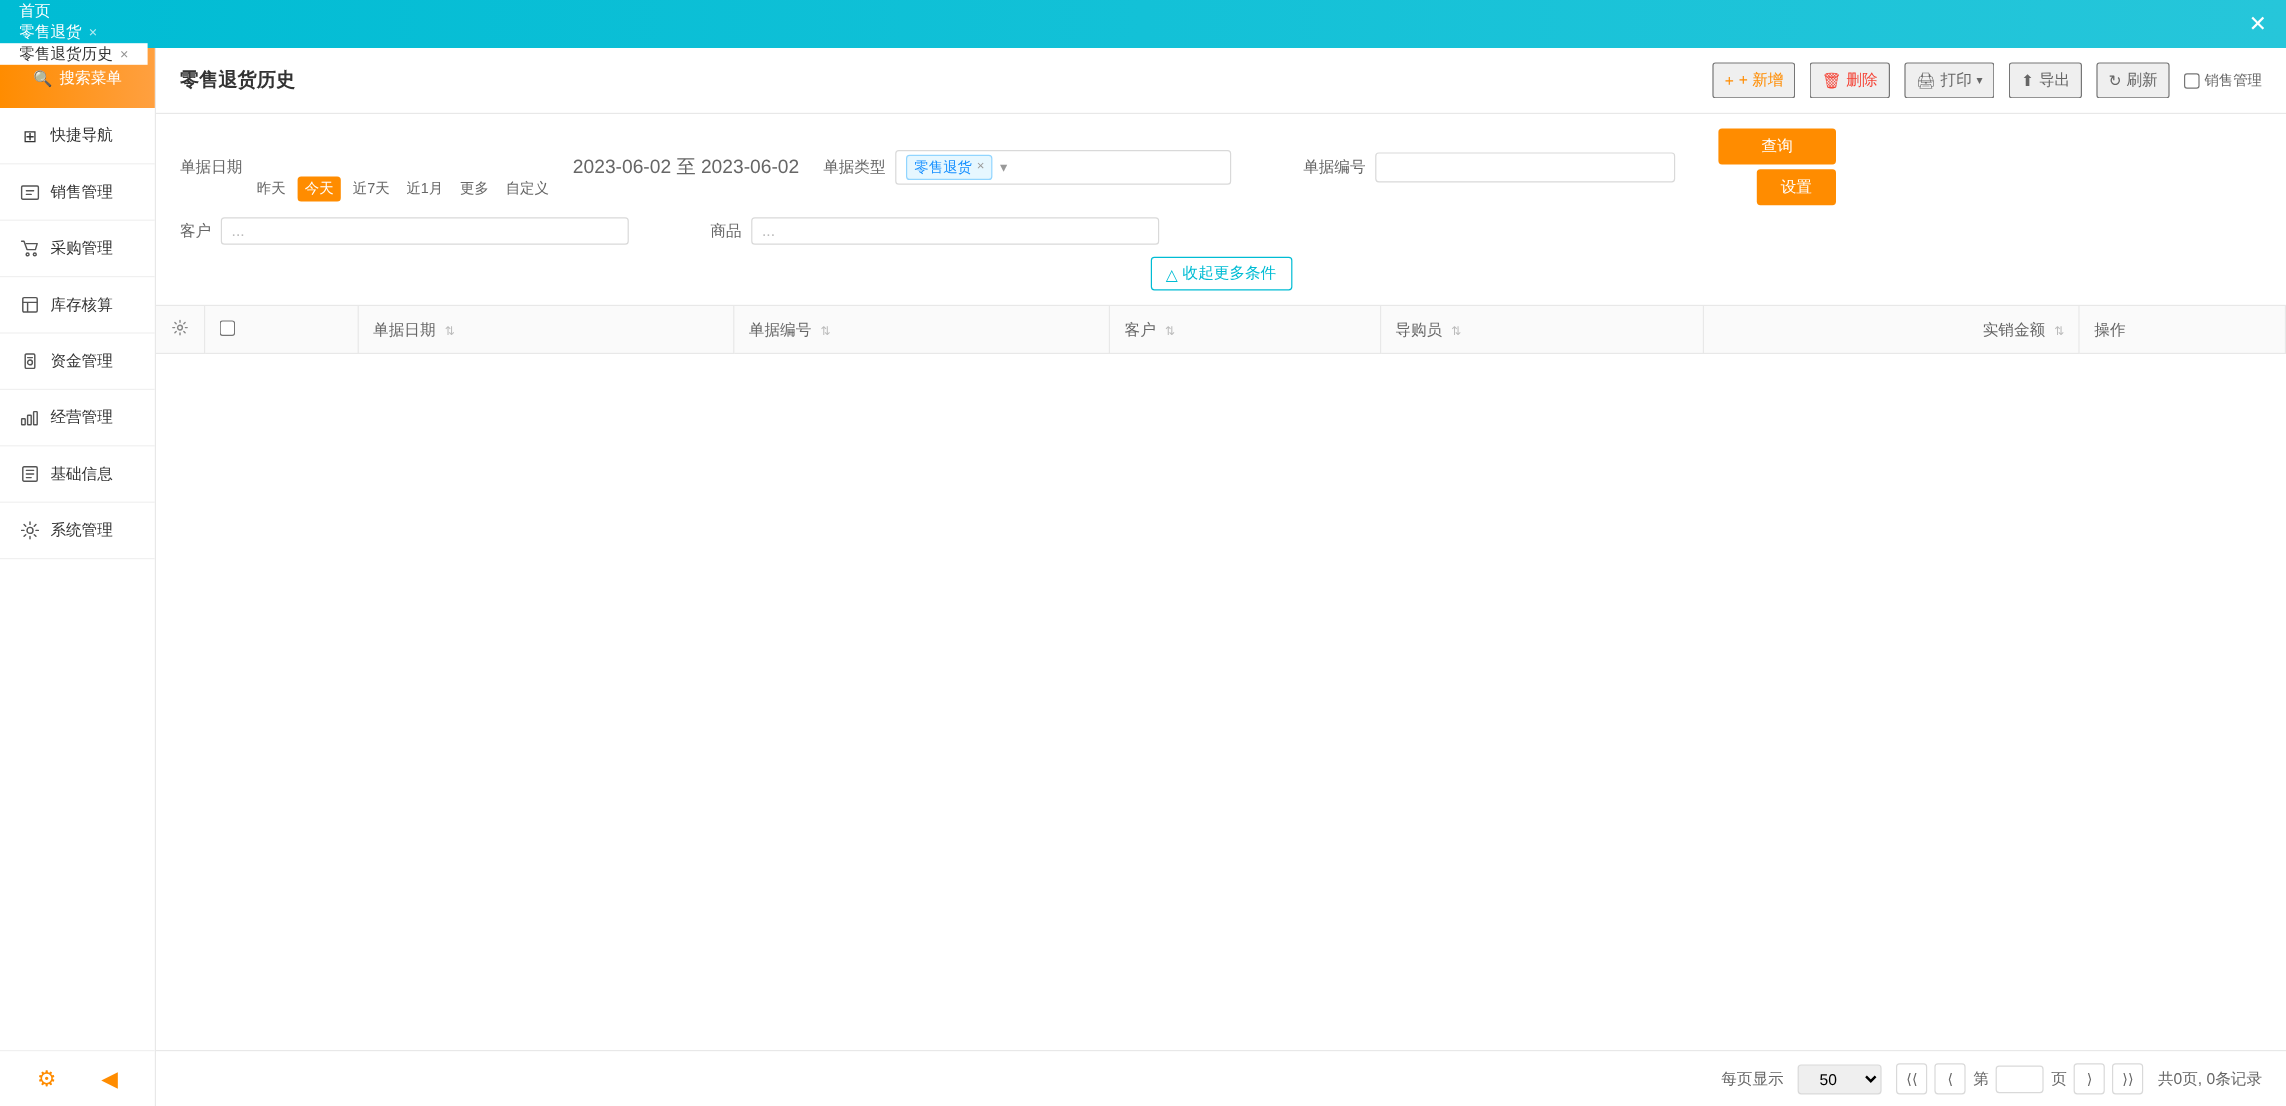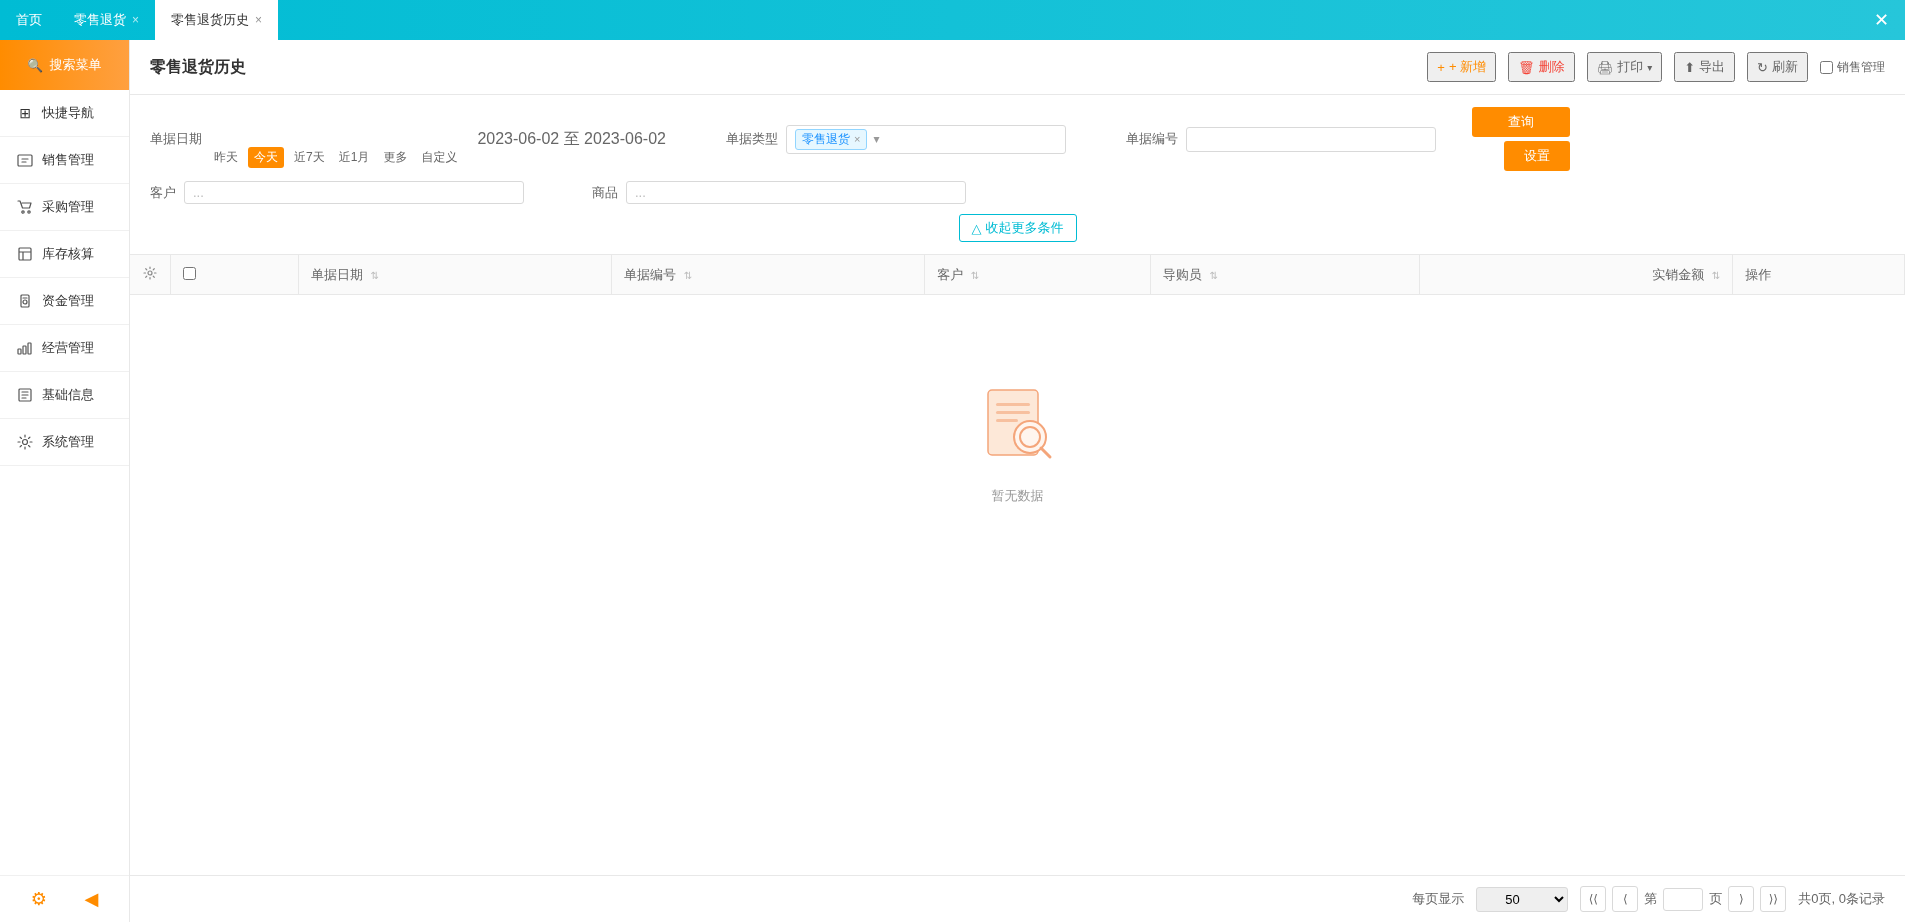--- a/index.html
+++ b/index.html
@@ -12,20 +12,21 @@
       display: flex;
       align-items: center;
       padding: 0;
       flex-shrink: 0;
       position: relative;
     }
     .top-bar-tabs {
       display: flex;
       align-items: stretch;
       height: 100%;
+      flex-direction: column;
     }
     .tab-item {
       display: flex;
       align-items: center;
       padding: 0 16px;
       font-size: 13px;
       color: #fff;
       cursor: pointer;
       position: relative;
       white-space: nowrap;
@@ -316,21 +317,21 @@
       align-items: center;
       justify-content: flex-end;
       gap: 12px;
       flex-shrink: 0;
       font-size: 13px;
       color: #666;
     }
     .pagination-select {
       border: 1px solid #d9d9d9;
       border-radius: 3px;
-      padding: 3px 24px;
+      padding: 3px 13px;
       font-size: 13px;
       cursor: pointer;
     }
     .pagination-controls {
       display: flex;
       align-items: center;
       gap: 6px;
     }
     .page-btn {
       width: 26px;
@@ -529,21 +530,21 @@
             <span class="date-option">昨天</span>
             <span class="date-option active">今天</span>
             <span class="date-option">近7天</span>
             <span class="date-option">近1月</span>
             <span class="date-option">更多</span>
             <span class="date-option">自定义</span>
           </div>
           <span class="date-range" style="margin-left:8px;">2023-06-02 至 2023-06-02</span>
         </div>
 
-        <div class="filter-item" style="margin-left: 40px; justify-content: flex-end;">
+        <div class="filter-item" style=" justify-content: flex-end;">
           <span class="filter-label">单据类型</span>
           <div class="filter-tag-input" style="min-width:280px;">
             <div class="filter-tag">
               <span>零售退货</span>
               <span class="remove">×</span>
             </div>
             <span class="filter-dropdown-icon">▾</span>
           </div>
         </div>
 
@@ -616,34 +617,20 @@
               <span>实销金额</span>
               <span class="sort-icon">⇅</span>
             </th>
             <th>操作</th>
           </tr>
         </thead>
         <tbody>
         </tbody>
       </table>
 
-      <div class="empty-state">
-        <svg class="empty-icon" viewBox="0 0 100 100" xmlns="http://www.w3.org/2000/svg">
-
-          <rect x="20" y="15" width="50" height="65" rx="4" fill="#fde8d8" stroke="#f4a57a" stroke-width="1.5"></rect>
-          <rect x="28" y="28" width="34" height="3" rx="1.5" fill="#f4a57a" opacity="0.6"></rect>
-          <rect x="28" y="36" width="34" height="3" rx="1.5" fill="#f4a57a" opacity="0.6"></rect>
-          <rect x="28" y="44" width="22" height="3" rx="1.5" fill="#f4a57a" opacity="0.6"></rect>
-
-          <circle cx="62" cy="62" r="16" fill="#fff5ee" stroke="#f4a57a" stroke-width="2"></circle>
-          <circle cx="62" cy="62" r="10" fill="none" stroke="#f4a57a" stroke-width="2"></circle>
-          <line x1="73" y1="73" x2="82" y2="82" stroke="#f4a57a" stroke-width="3" stroke-linecap="round"></line>
-        </svg>
-        <span class="empty-text">暂无数据</span>
-      </div>
     </div>
 
     <div class="table-footer">
       <span>每页显示</span>
       <select class="pagination-select">
         <option value="20">20</option>
         <option value="50" selected="">50</option>
         <option value="100">100</option>
       </select>
       <div class="pagination-controls">

